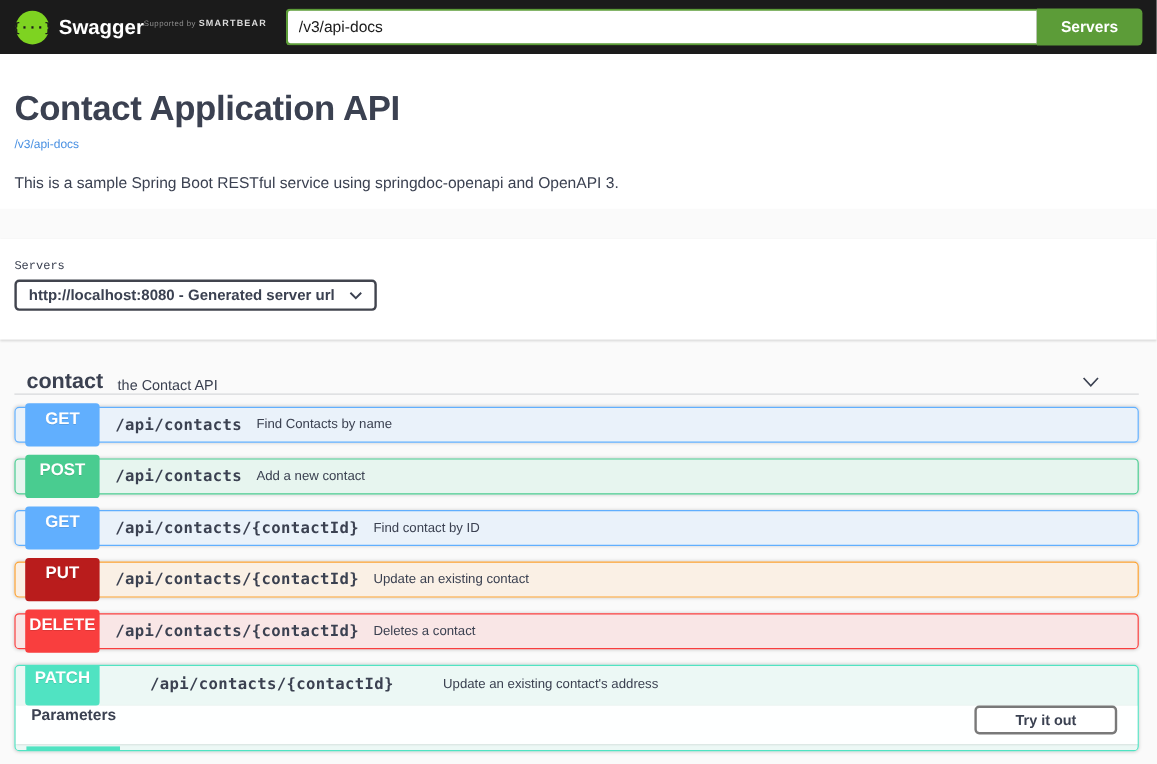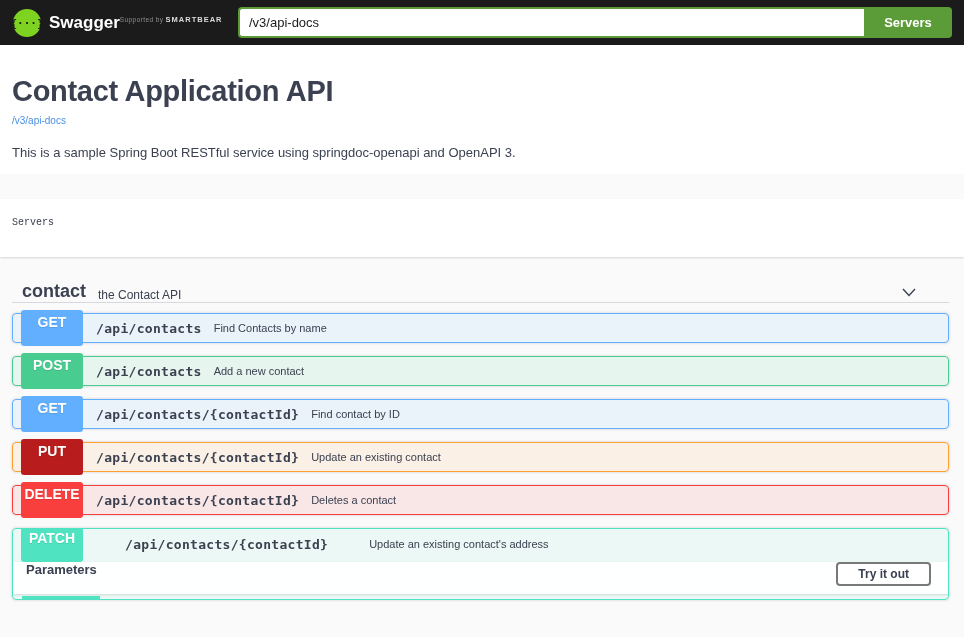--- a/index.html
+++ b/index.html
@@ -79,21 +79,21 @@
   }
   .opblock-expanded .op-row-inner { height:30px; display:flex; align-items:center; padding:0 10px 0 8px; cursor:pointer;gap:29px; }
   .opblock-section-header {
     margin-top:3px; height:32px; background:rgba(255,255,255,.92);
     box-shadow:0 1px 2px rgba(0,0,0,.12); display:flex; align-items:flex-start;
     justify-content:space-between; padding:0 17px 0 13px;
   }
   .params-title { font-size:13px; font-weight:bold; color:#3b4151; }
   .try-btn {
     border:2px solid #797979; border-radius:4px; background:#fff; color:#3b4151;
-    font-weight:bold; font-size:12px; padding:3px 20px; cursor:pointer;
+    font-weight:bold; font-size:12px; padding:3px 32px; cursor:pointer;
     font-family:"Liberation Sans",sans-serif;
   }
   .opblock-body { padding:2px 0 0 9px; }
   .tab-indicator { width:78px; height:4px; background:#50e3c2; }
 </style>
 </head>
 <body>
 
 <header class="topbar" style="background: rgb(27, 27, 27);">
   <div class="logo">
@@ -116,20 +116,26 @@
 </header>
 
 <section class="info-section">
   <h1 class="page-title">Contact Application API</h1>
   <a class="spec-link">/v3/api-docs</a>
   <div class="description">This is a sample Spring Boot RESTful service using springdoc-openapi and OpenAPI 3.</div>
 </section>
 
 <section class="scheme-container">
   <div class="servers-label">Servers</div>
+  <div class="server-select">
+    <span>http://localhost:8080 - Generated server url</span>
+    <svg width="11" height="7" viewBox="0 0 11 7">
+      <polyline points="1,1 5.5,5.5 10,1" fill="none" stroke="#3b4151" stroke-width="1.6"></polyline>
+    </svg>
+  </div>
 </section>
 
 <section class="ops-section">
 
   <div class="tag-header">
     <span class="tag-name">contact</span>
     <span class="tag-desc">the Contact API</span>
     <span class="tag-chevron">
       <svg width="20" height="20" viewBox="0 0 20 20">
         <polyline points="4,7 10,13.5 16,7" fill="none" stroke="#3b4151" stroke-width="1.4"></polyline>

